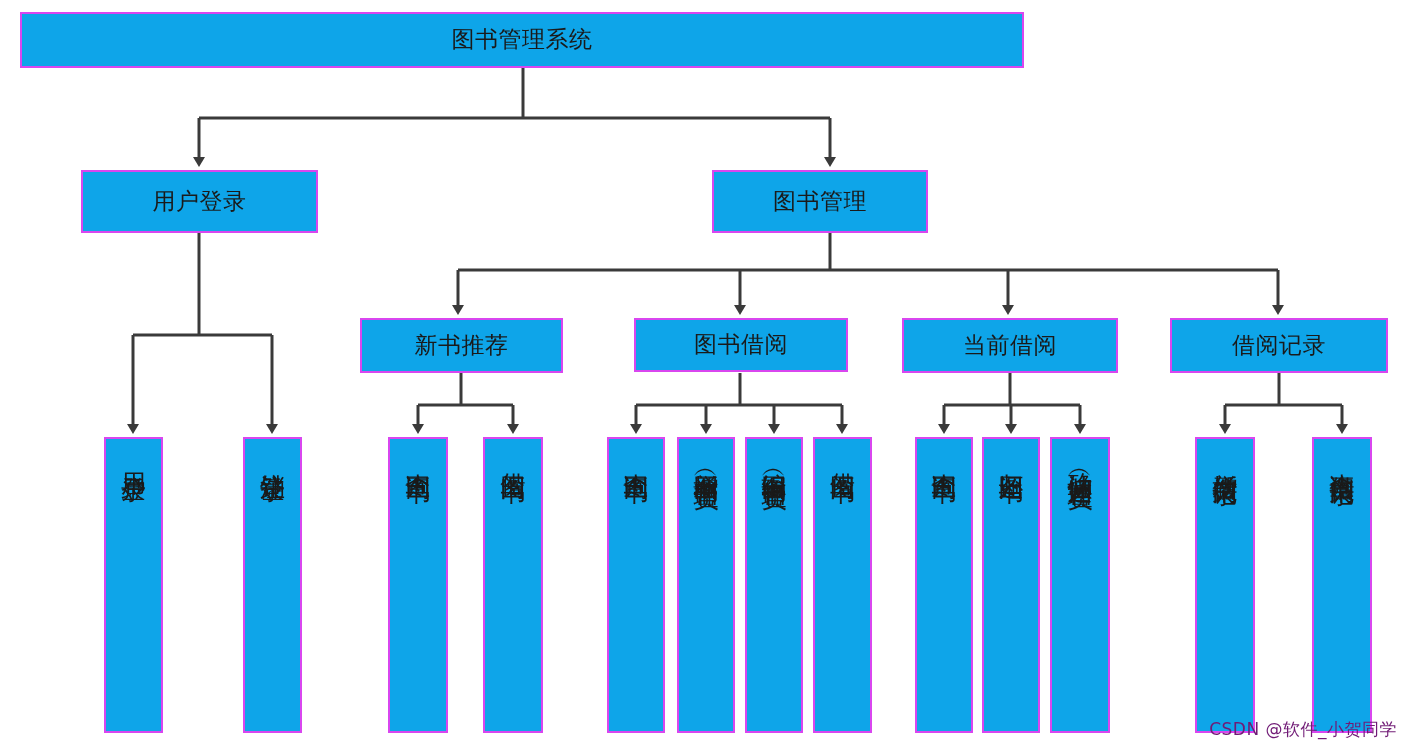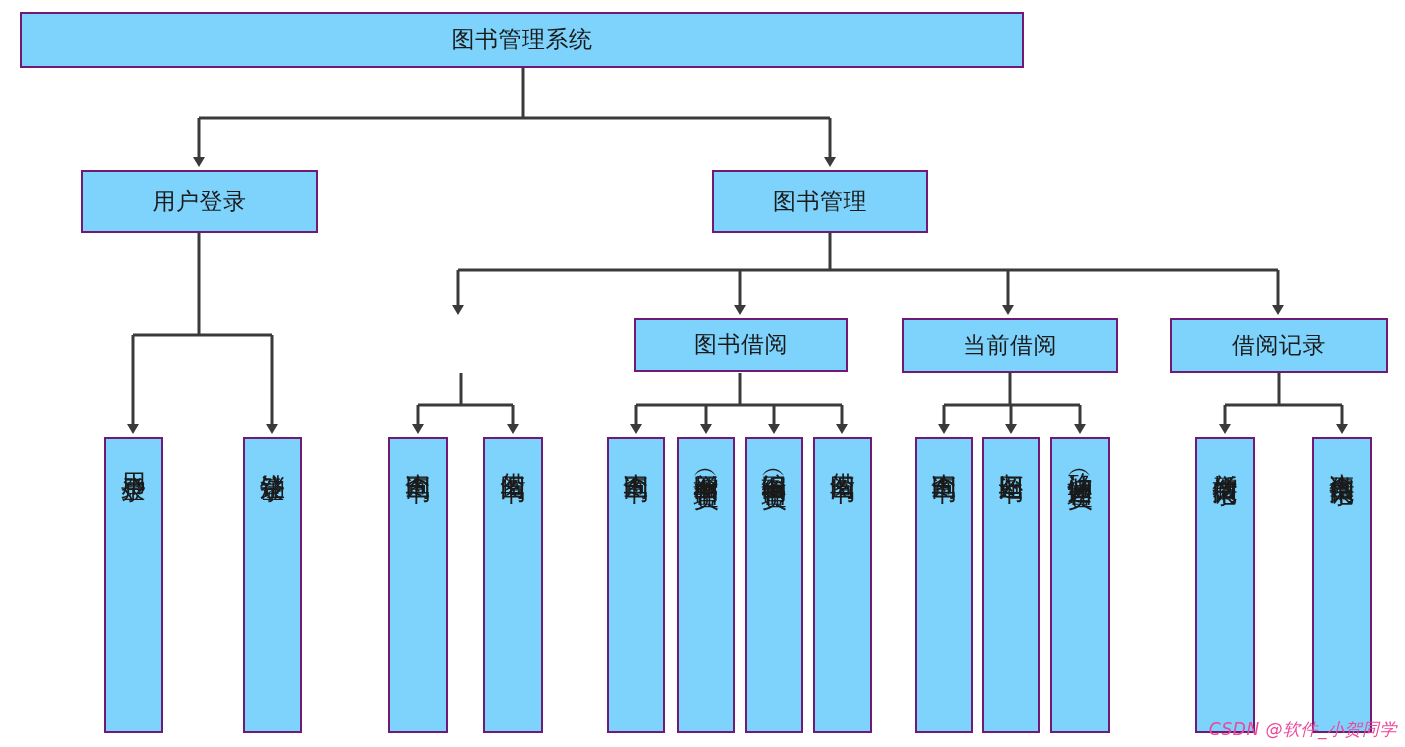--- a/index.html
+++ b/index.html
@@ -21,22 +21,22 @@
   #diagram-svg {
     position: absolute;
     left: 0;
     top: 0;
     width: 1405px;
     height: 747px;
   }
   .node {
     position: absolute;
     box-sizing: border-box;
-    background: #7dd3fc;
-    border: 2px solid #701a75;
+    background: #0ea5e9;
+    border: 2px solid #d946ef;
     display: flex;
     align-items: center;
     justify-content: center;
     color: #1a1a1a;
     z-index: 3;
   }
   .node-label {
     display: block;
     text-align: center;
     line-height: 1.18;
@@ -56,25 +56,24 @@
     font-size: 25px;
     letter-spacing: 2px;
     line-height: 1;
     white-space: nowrap;
   }
   #watermark {
     position: absolute;
     right: 8px;
     bottom: 6px;
     font-size: 17px;
-    color: #ec4899;
+    color: #701a75;
     z-index: 9;
     white-space: nowrap;
     letter-spacing: 0.5px;
-    font-style: italic;
   }
 </style>
 </head>
 <body>
 
 <div id="diagram-root">
 
   <svg id="diagram-svg" viewBox="0 0 1405 747" xmlns="http://www.w3.org/2000/svg">
     <defs>
       <marker id="arrow" markerWidth="10" markerHeight="12" refX="1" refY="6" orient="auto" markerUnits="userSpaceOnUse">
@@ -131,20 +130,23 @@
     <span class="node-label">图书管理系统</span>
   </div>
 
   <div class="node horiz" style="left:81px; top:170px; width:237px; height:63px;">
     <span class="node-label">用户登录</span>
   </div>
   <div class="node horiz" style="left:712px; top:170px; width:216px; height:63px;">
     <span class="node-label">图书管理</span>
   </div>
 
+  <div class="node horiz" style="left:360px; top:318px; width:203px; height:55px;">
+    <span class="node-label">新书推荐</span>
+  </div>
   <div class="node horiz" style="left:634px; top:318px; width:214px; height:54px;">
     <span class="node-label">图书借阅</span>
   </div>
   <div class="node horiz" style="left:902px; top:318px; width:216px; height:55px;">
     <span class="node-label">当前借阅</span>
   </div>
   <div class="node horiz" style="left:1170px; top:318px; width:218px; height:55px;">
     <span class="node-label">借阅记录</span>
   </div>
 

